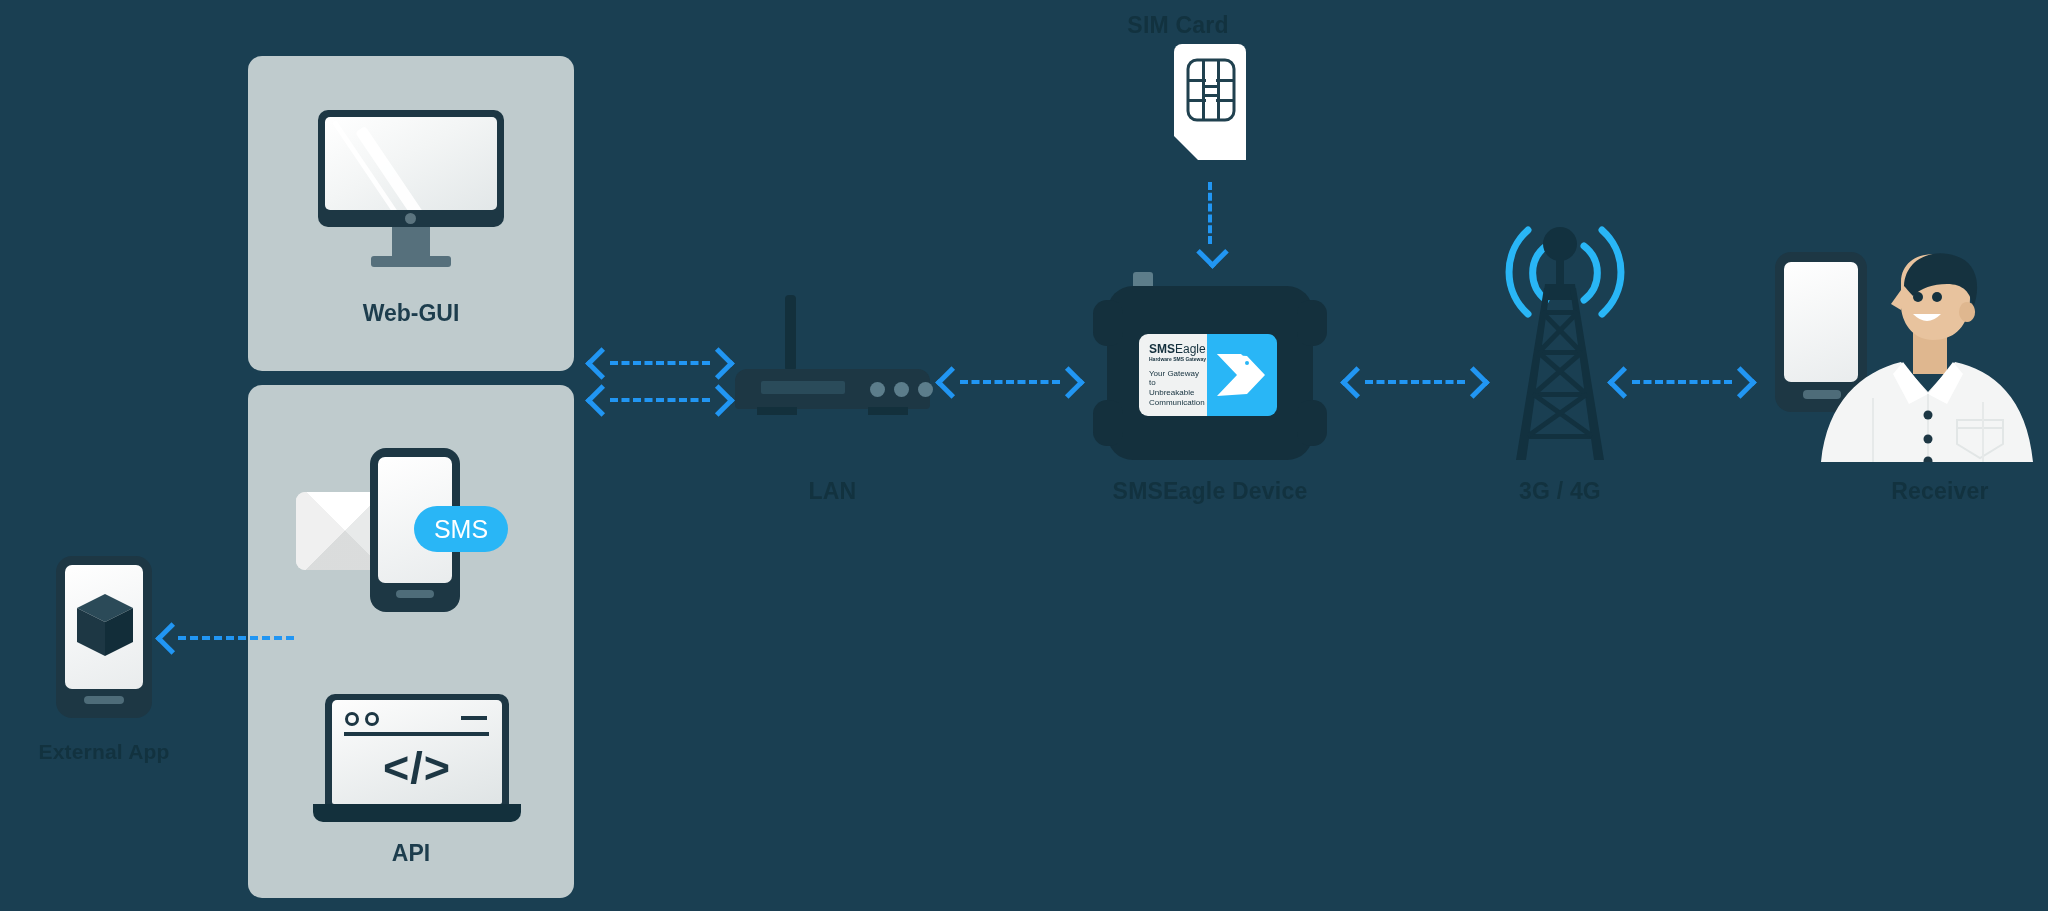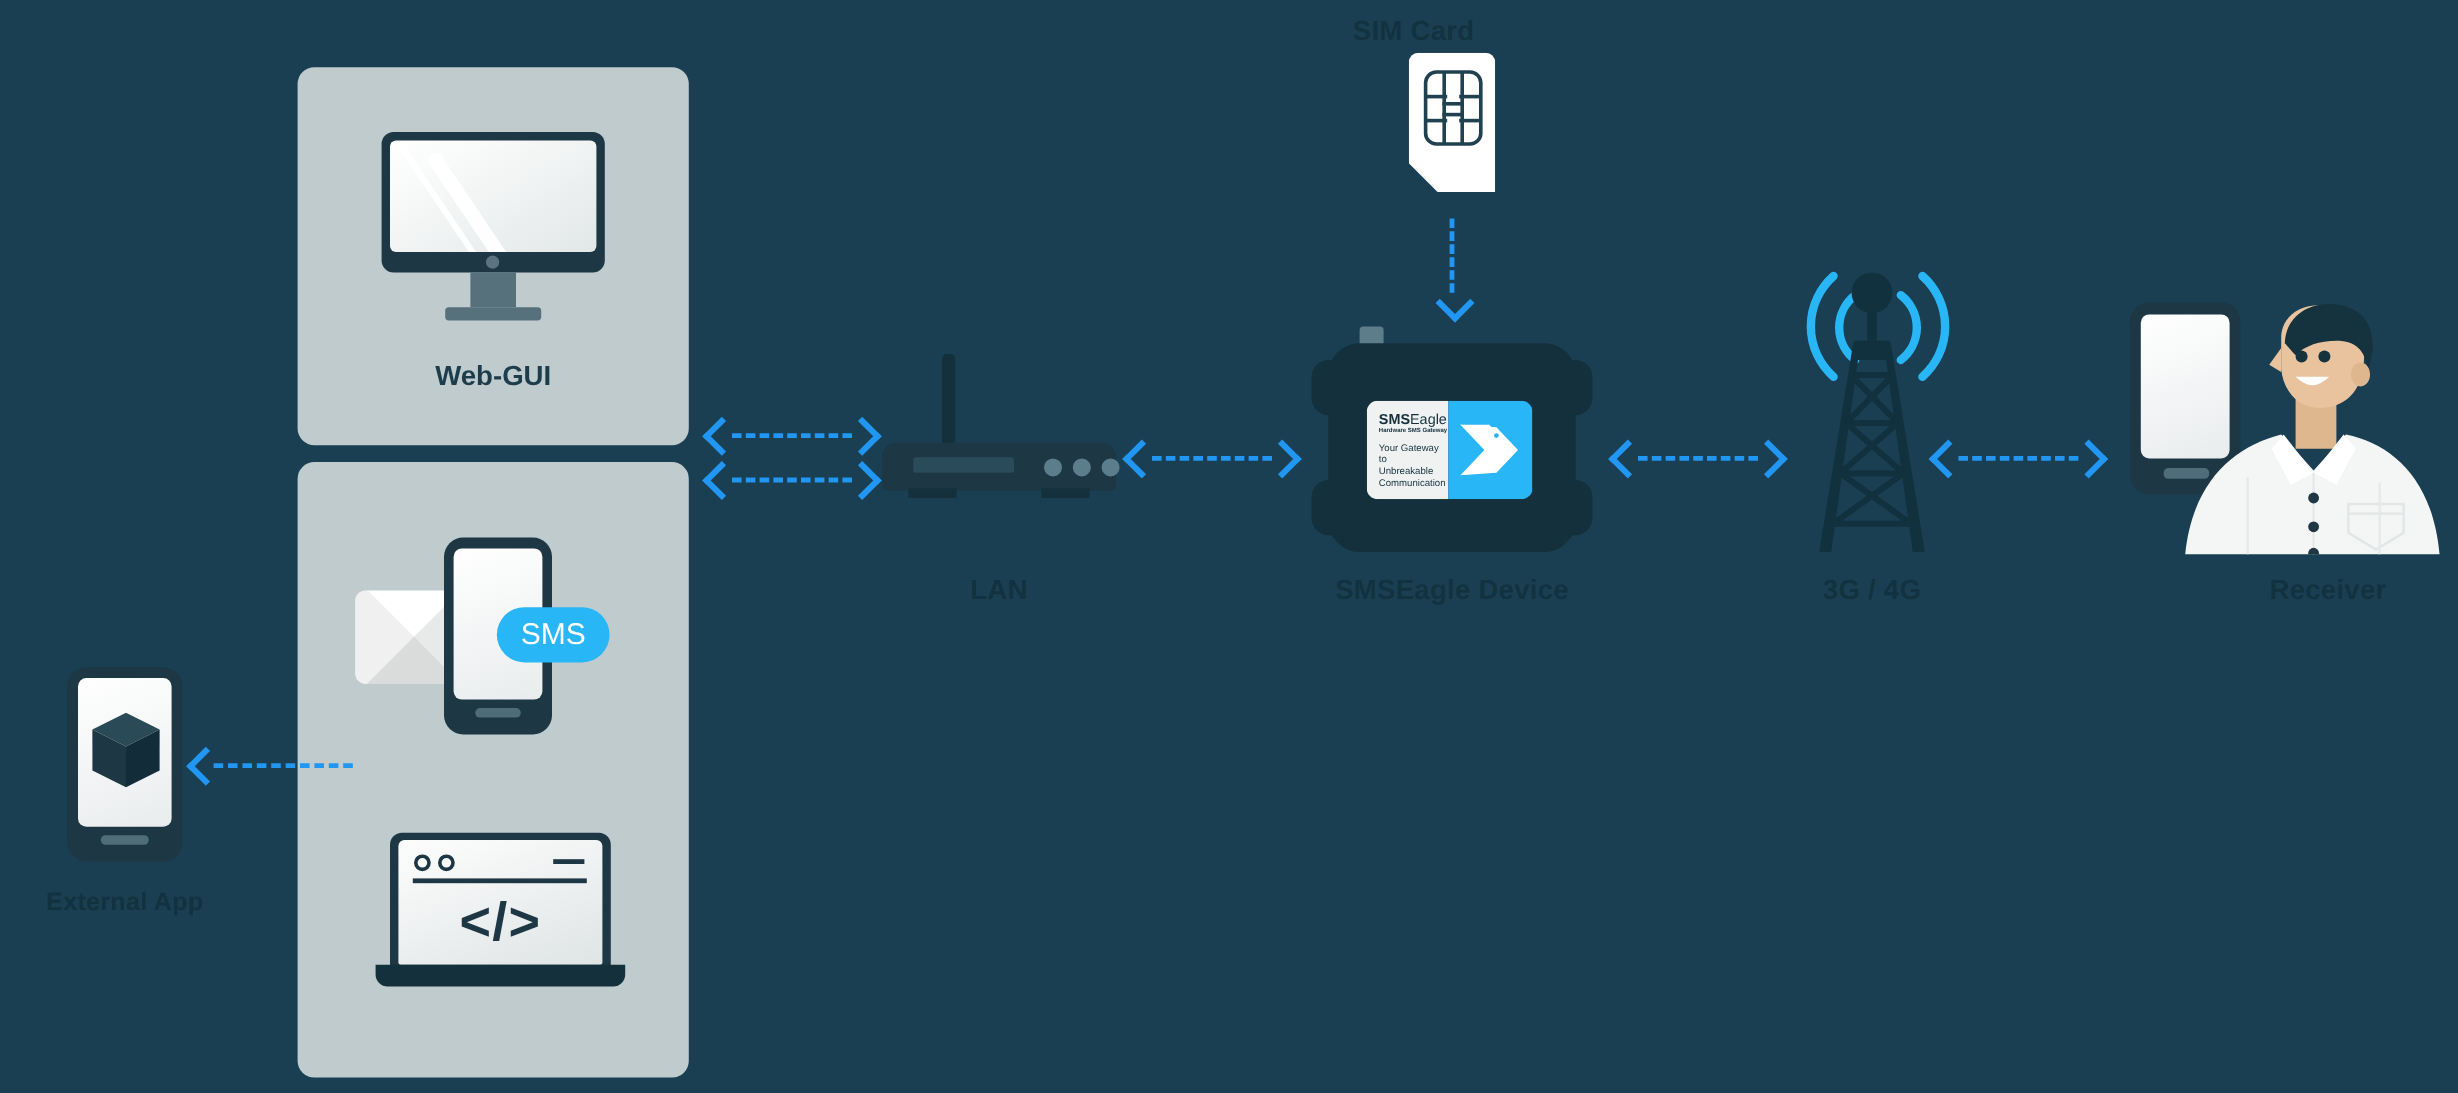--- a/index.html
+++ b/index.html
@@ -154,20 +154,21 @@
     <div class="lap-lid" style="left:12px;top:0;width:184px;height:116px;"></div>
     <div class="lap-win" style="left:19px;top:6px;width:170px;height:104px;">
       <div class="lap-dot" style="left:13px;top:12px;width:8px;height:8px;"></div>
       <div class="lap-dot" style="left:33px;top:12px;width:8px;height:8px;"></div>
       <div class="lap-bar-line" style="left:129px;top:16px;width:26px;height:4px;"></div>
       <div class="lap-bar-line" style="left:12px;top:32px;width:145px;height:4px;"></div>
       <div class="lap-code" style="left:0;top:42px;font-size:45px;letter-spacing:1px;">&lt;/&gt;</div>
     </div>
     <div class="lap-base" style="left:0;top:110px;width:208px;height:18px;"></div>
   </div>
+  <div class="cap-light" style="left:248px;top:840px;width:326px;font-size:23px;">API</div>
 
   <div class="abs" style="left:56px;top:556px;width:96px;height:162px;">
     <div class="phone-body" style="left:0;top:0;width:96px;height:162px;">
       <div class="phone-screen" style="left:9px;top:9px;width:78px;height:124px;"></div>
       <div class="phone-home" style="left:28px;top:140px;width:40px;height:8px;"></div>
     </div>
     <svg class="cube" style="left:20px;top:38px;" width="58" height="64" viewBox="0 0 58 64">
       <polygon points="29,0 57,14 29,28 1,14" fill="#2b4a58"></polygon>
       <polygon points="1,14 29,28 29,62 1,48" fill="#1d3744"></polygon>
       <polygon points="57,14 29,28 29,62 57,48" fill="#122d39"></polygon>

